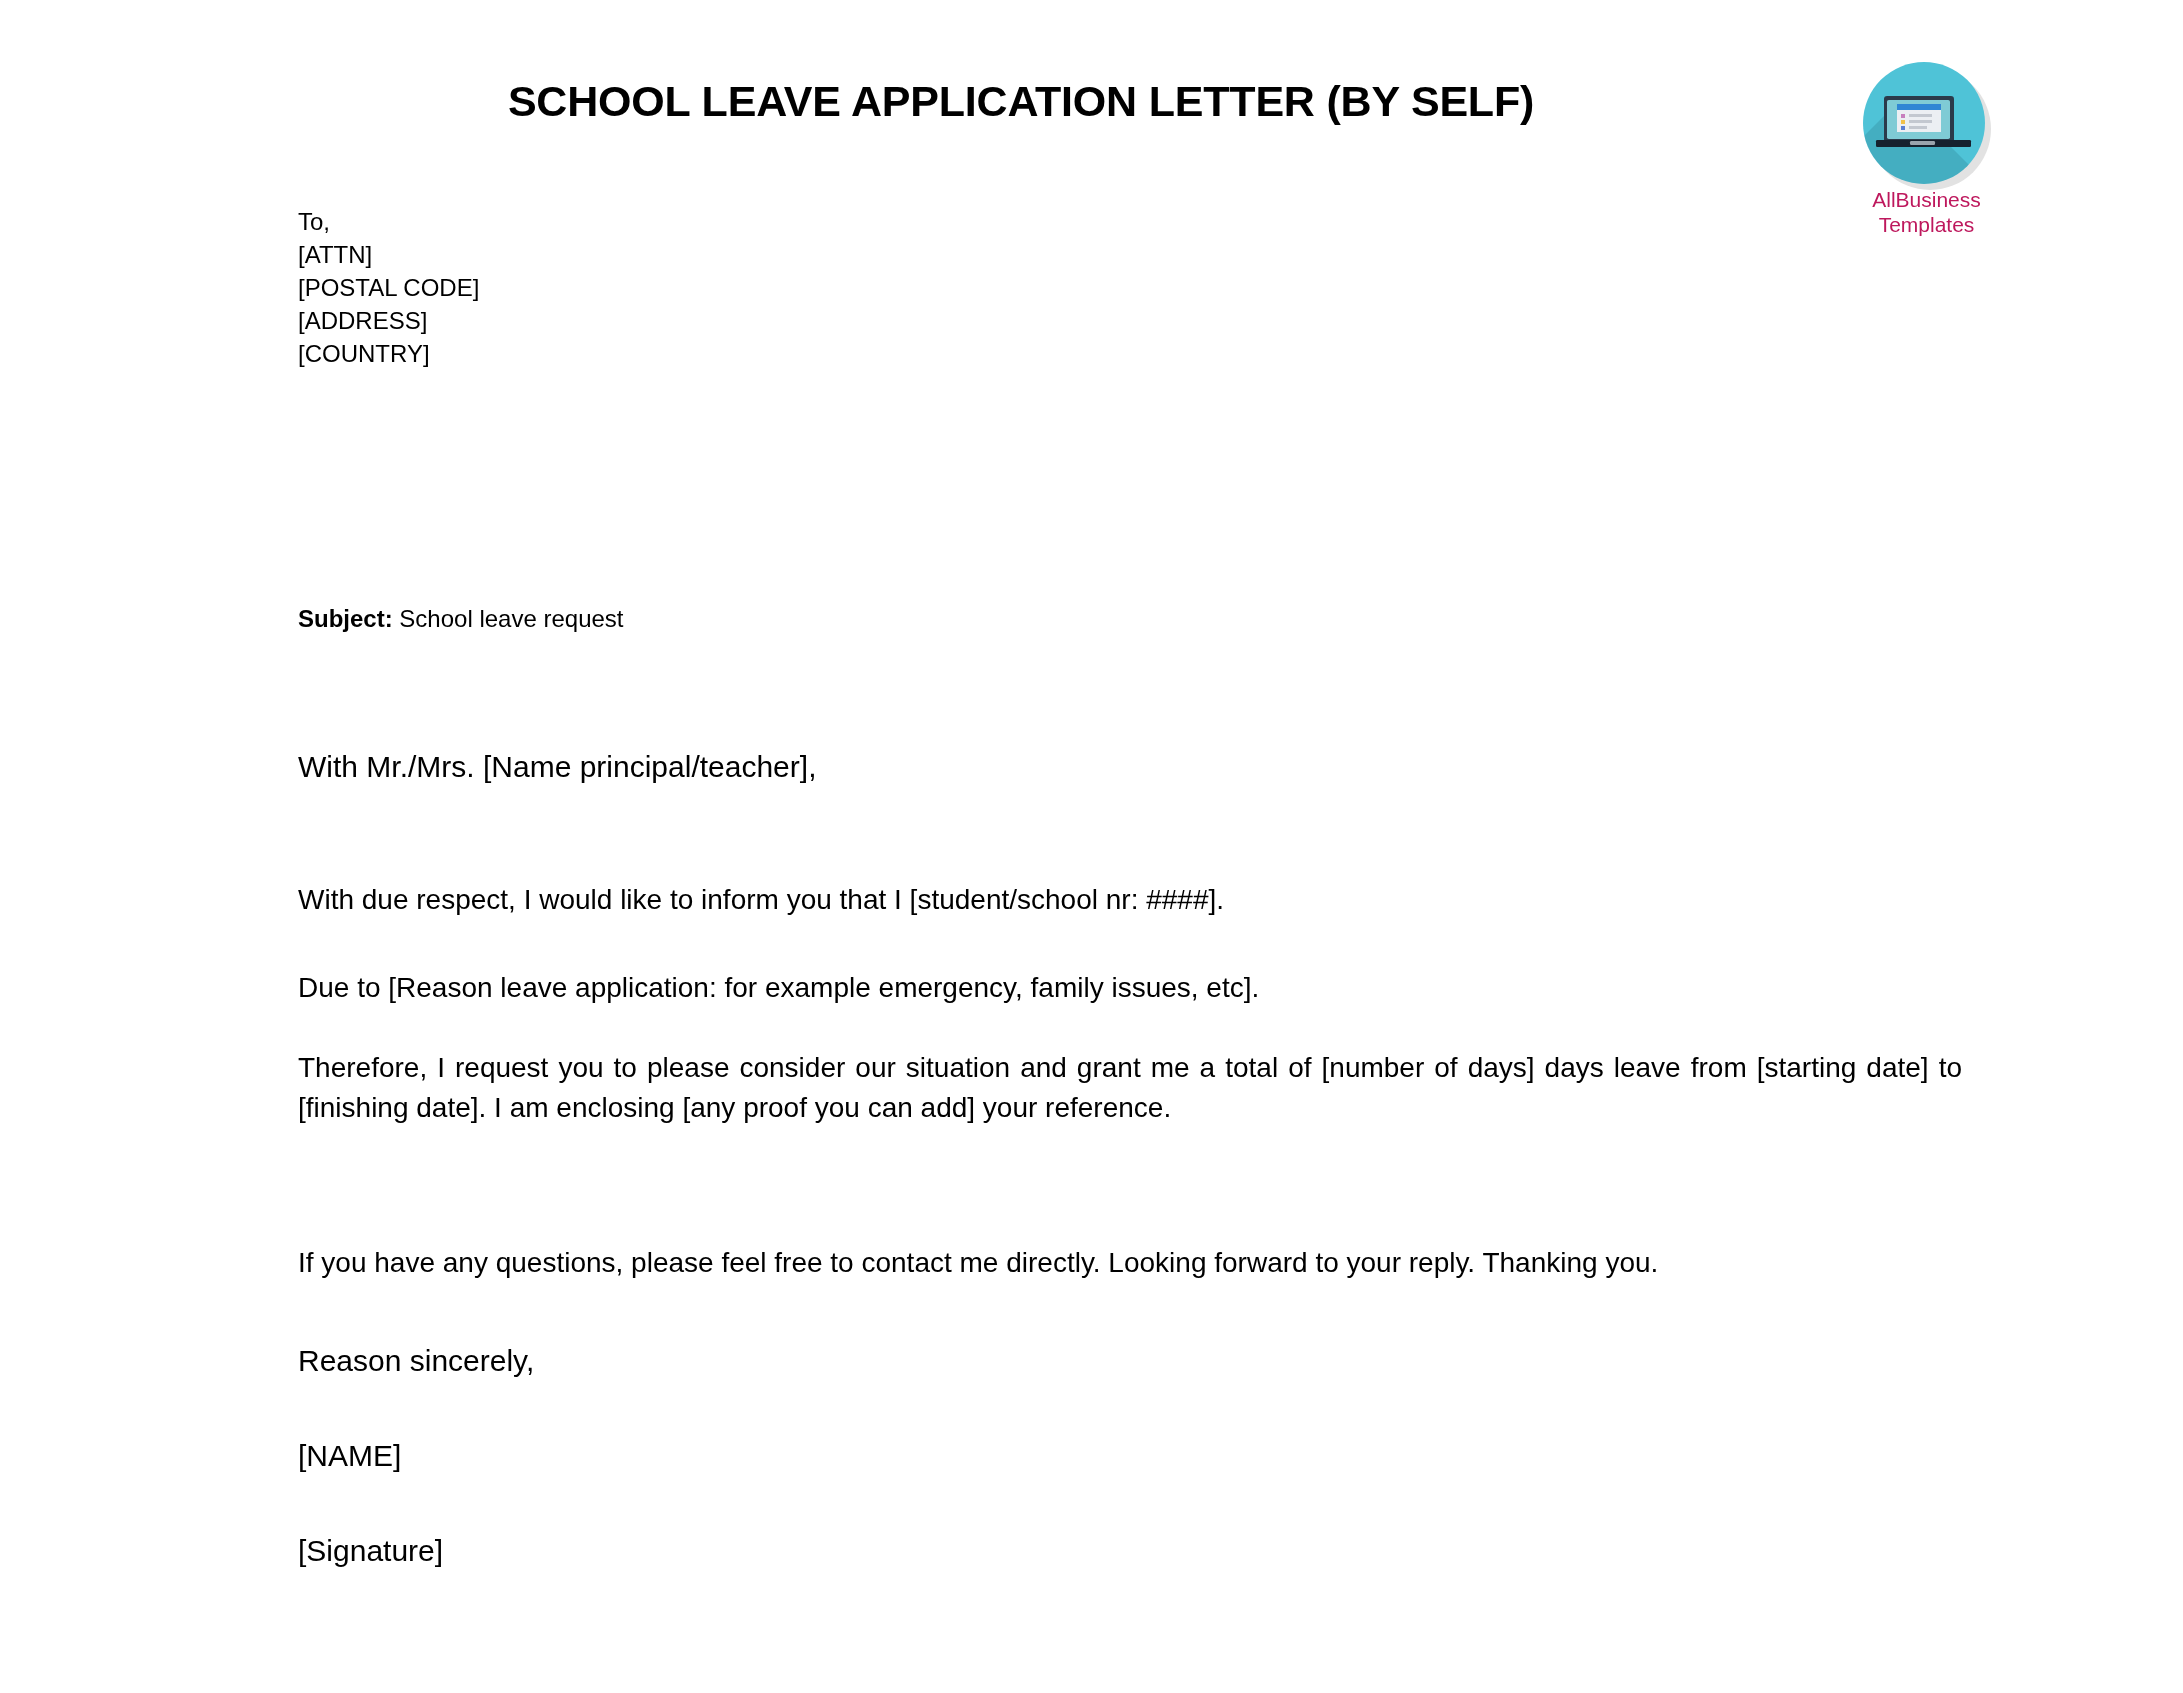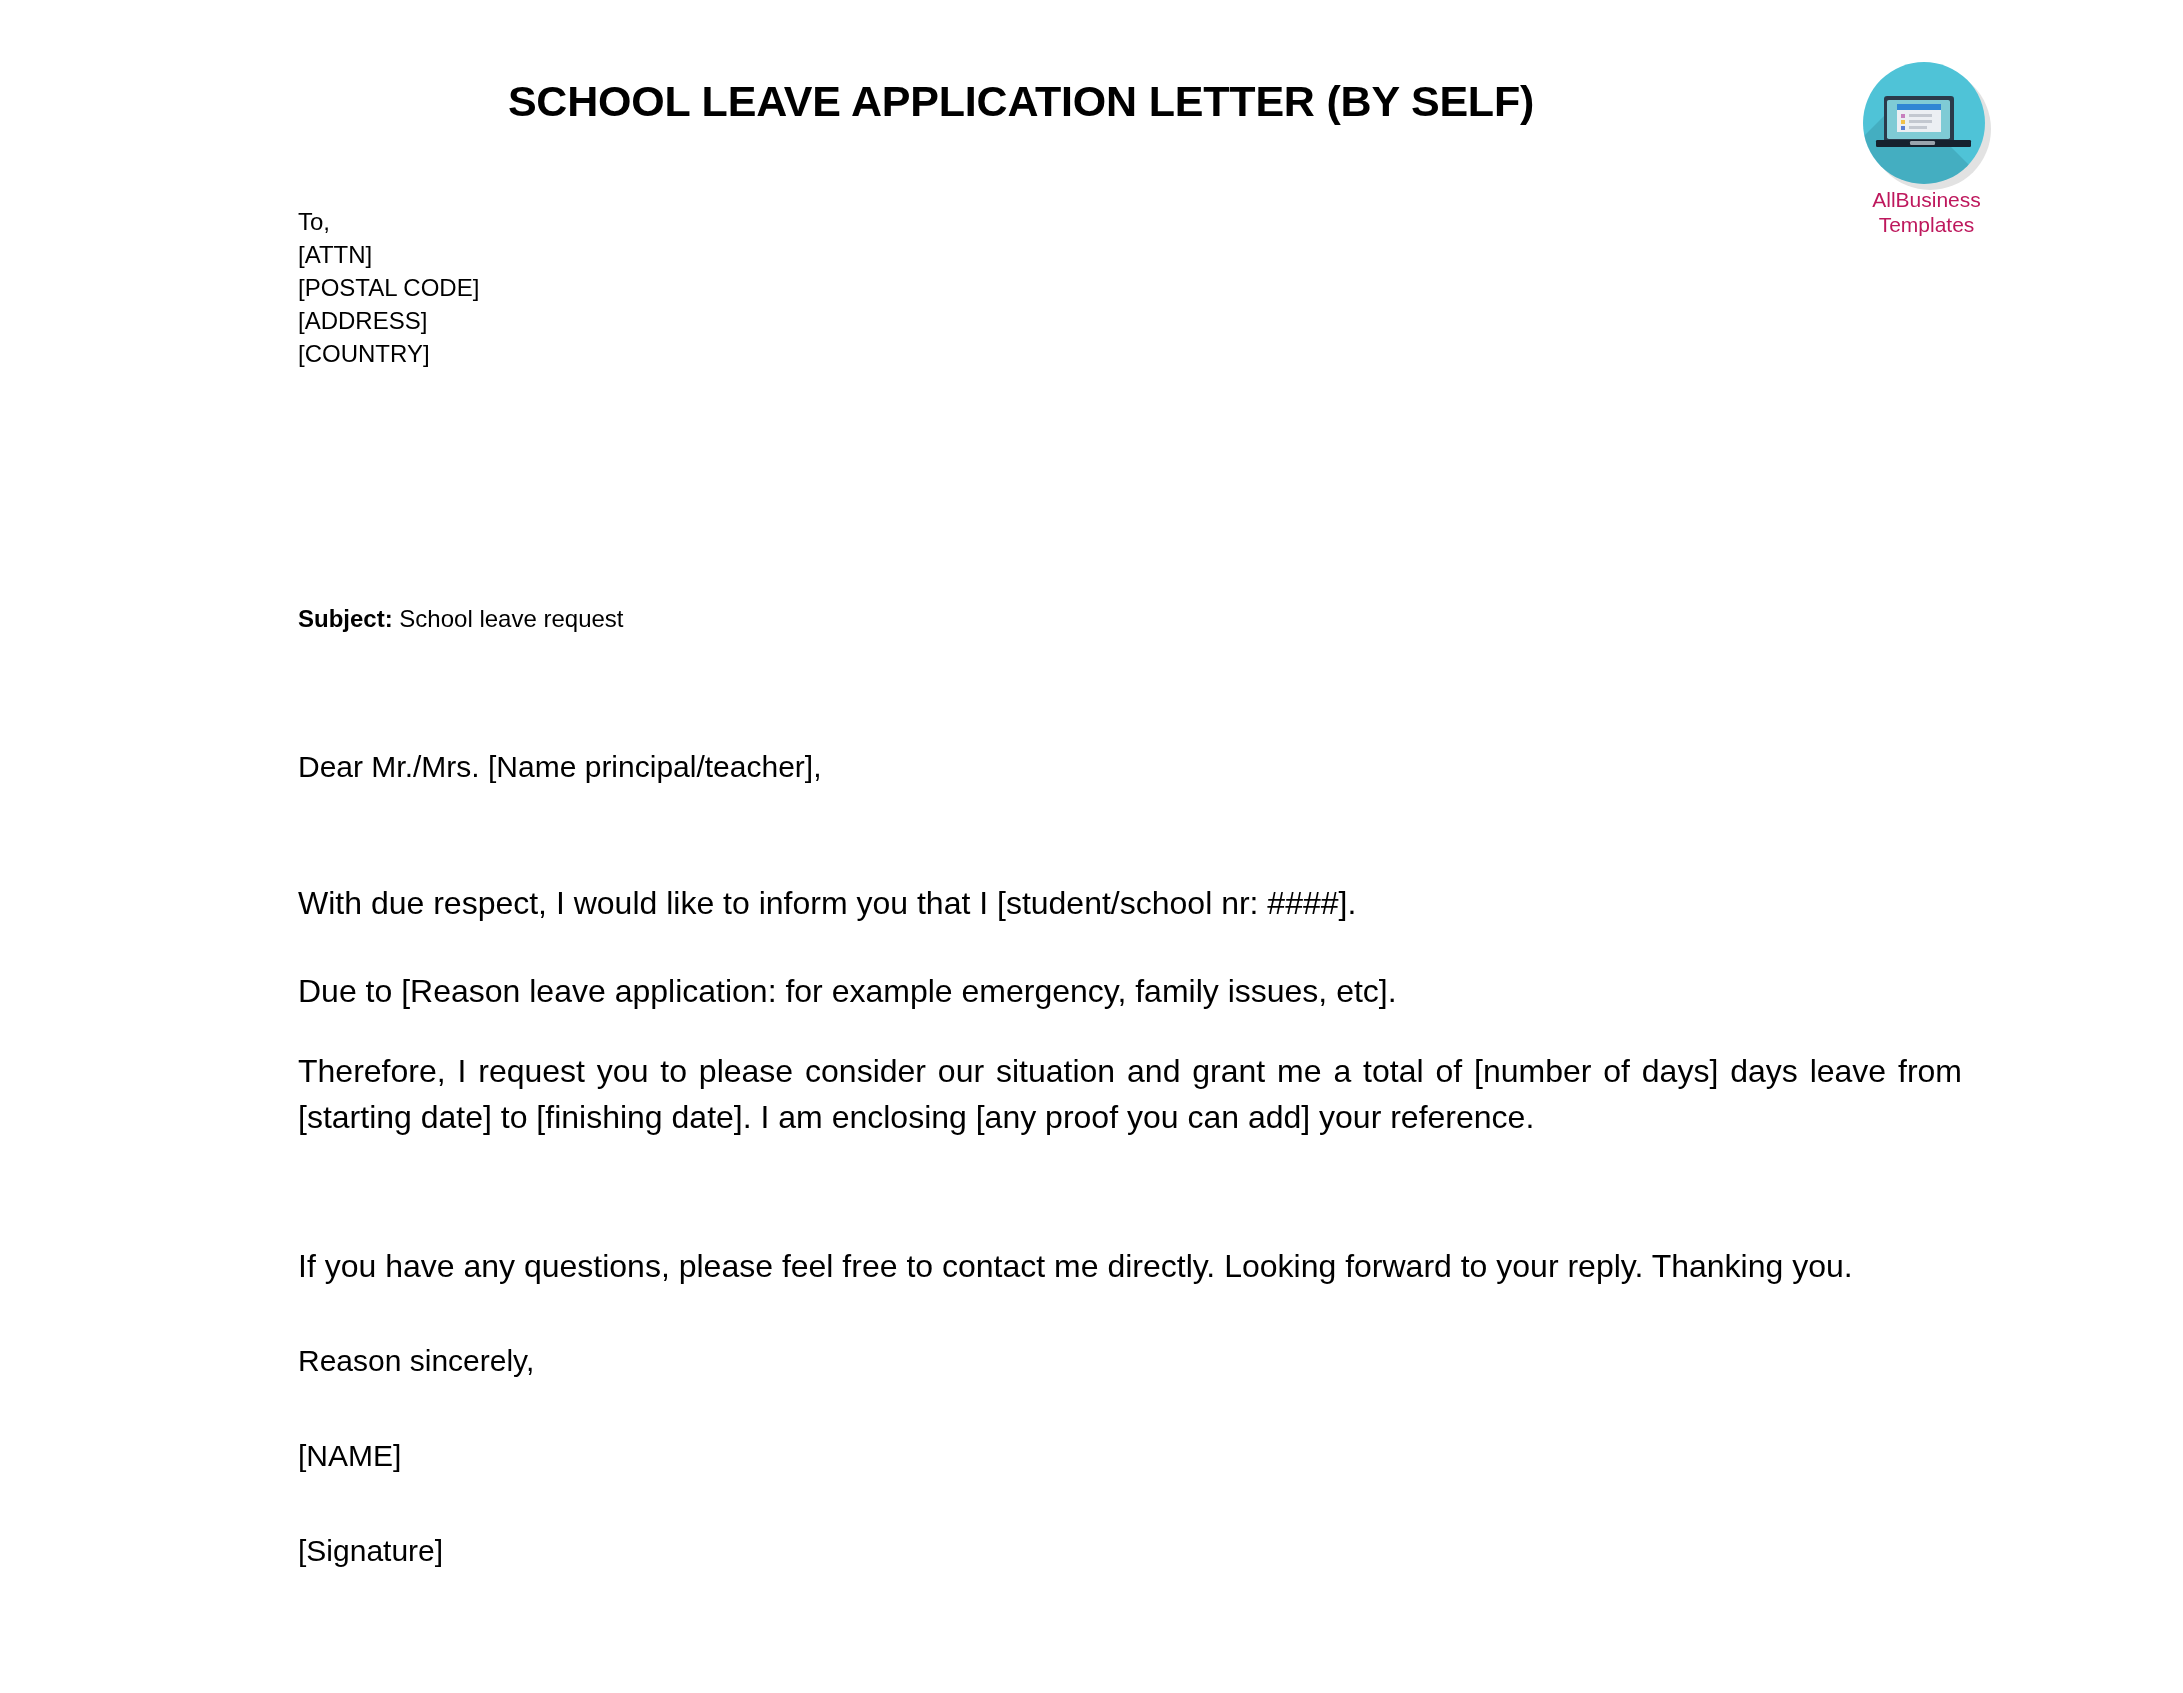--- a/index.html
+++ b/index.html
@@ -193,21 +193,21 @@
     top: 750px;
     left: 0;
     font-size: 30px;
     white-space: nowrap;
   }
 
   .para {
     position: absolute;
     left: 0;
     width: 1664px;
-    font-size: 32px;
+    font-size: 28px;
     line-height: 1.44;
     text-align: justify;
     text-justify: inter-word;
   }
   .p1 { top: 880px; }
   .p2 { top: 968px; }
   .p3 { top: 1048px; }
   .p4 { top: 1243px; }
 
   .closing {
@@ -265,21 +265,21 @@
     <div class="addr-line">[ATTN]</div>
     <div class="addr-line">[POSTAL CODE]</div>
     <div class="addr-line">[ADDRESS]</div>
     <div class="addr-line">[COUNTRY]</div>
   </div>
 
   <div class="subject">
     <b>Subject:</b><span>&nbsp;</span><span>School leave request</span>
   </div>
 
-  <div class="salutation">Dear Mr./Mrs. [Name principal/teacher],</div>
+  <div class="salutation">With Mr./Mrs. [Name principal/teacher],</div>
 
   <div class="para p1">With due respect, I would like to inform you that I [student/school nr: ####].</div>
   <div class="para p2">Due to [Reason leave application: for example emergency, family issues, etc].</div>
   <div class="para p3">Therefore, I request you to please consider our situation and grant me a total of [number of days] days leave from [starting date] to [finishing date]. I am enclosing [any proof you can add] your reference.</div>
   <div class="para p4">If you have any questions, please feel free to contact me directly. Looking forward to your reply. Thanking you.</div>
 
   <div class="closing c1" style="top: 1339px;">Reason sincerely,</div>
   <div class="closing c2" style="top: 1434px;">[NAME]</div>
   <div class="closing c3" style="top: 1529px;">[Signature]</div>
 

